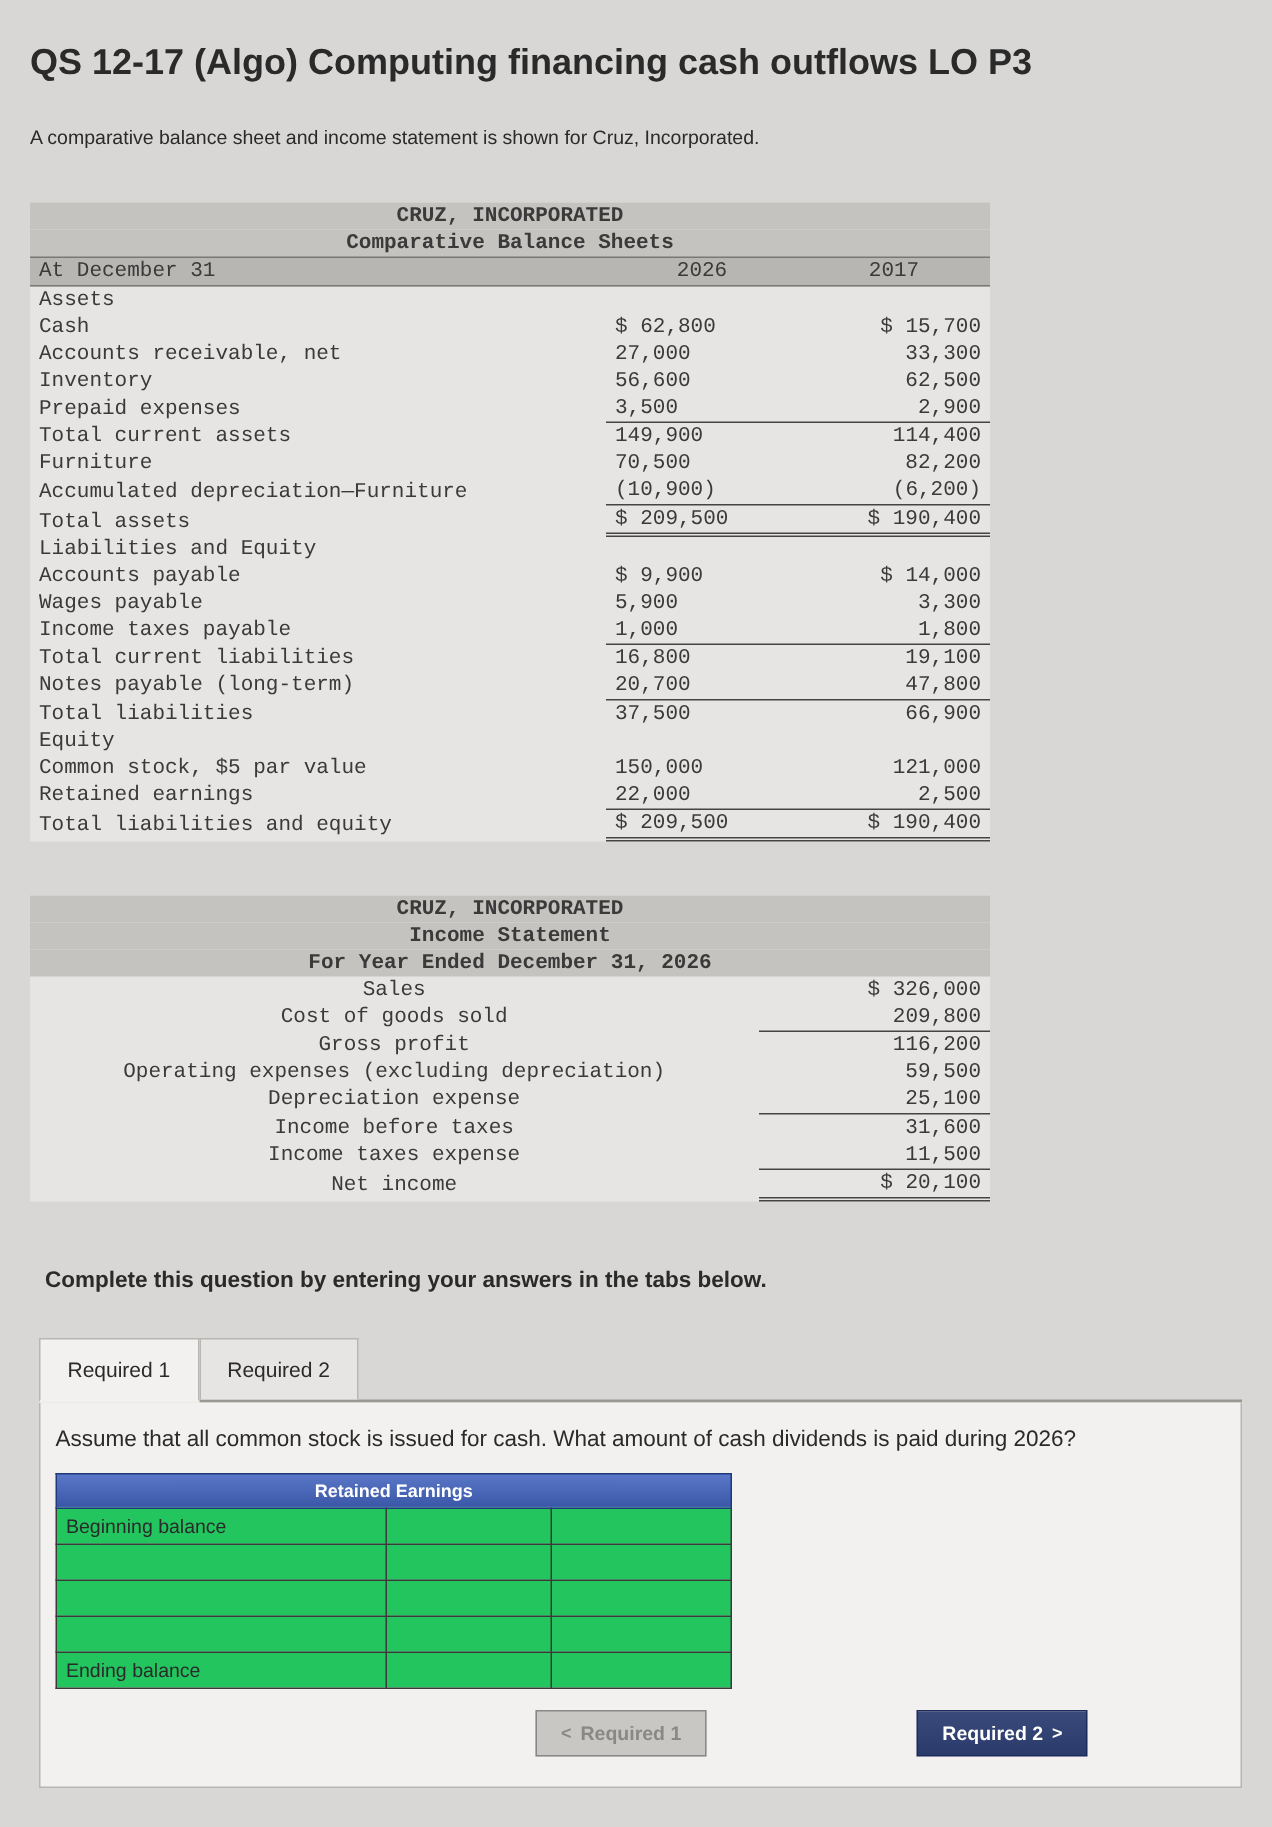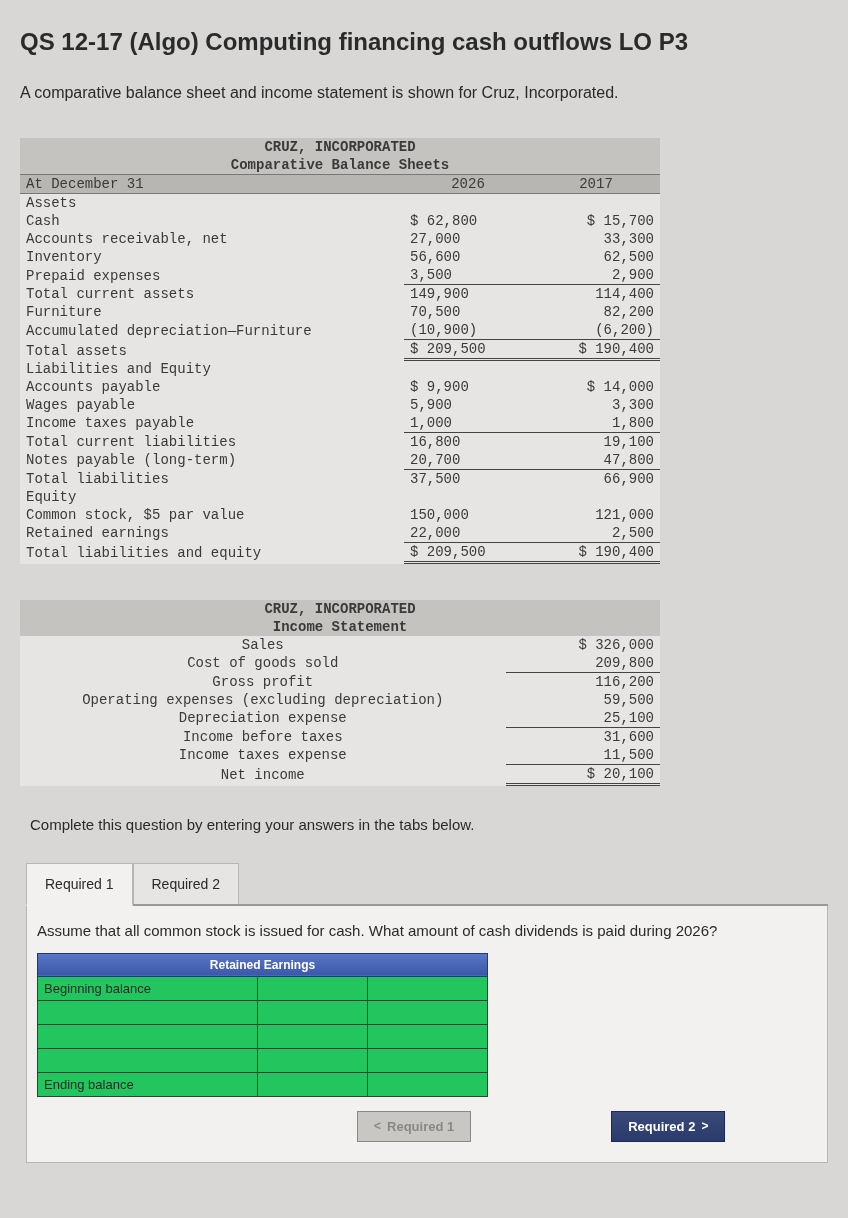--- a/index.html
+++ b/index.html
@@ -10,21 +10,21 @@
   color: #2a2a2a;
   padding: 28px 20px 40px 20px;
 }
 .q-title {
   font-size: 24px;
   font-weight: bold;
   color: #2a2a2a;
   margin-bottom: 28px;
 }
 .q-intro {
-  font-size: 16px;
+  font-size: 13px;
   color: #2a2a2a;
   margin-bottom: 18px;
 }
 .fin-table {
   width: 640px;
   border-collapse: collapse;
   font-family: "Courier New", monospace;
   font-size: 14px;
   color: #3a3a3a;
   background: #e6e5e3;
@@ -35,24 +35,24 @@
 .fin-table .hdr-row td { background: #b8b6b2; border-top: 1px solid #7a7874; border-bottom: 1px solid #7a7874; }
 .fin-table .title-row td { background: #c5c3bf; text-align: center; font-weight: bold; }
 .fin-table .col-label { width: 360px; }
 .fin-table .col-amt { width: 120px; }
 .fin-table .col-amt2 { width: 120px; text-align: right; }
 .underline { border-bottom: 1px solid #444; }
 .dbl-under { border-bottom: 3px double #444; }
 .income-table .col-label { width: 440px; text-align: center; }
 .income-table .col-amt { width: 140px; text-align: right; }
 .complete-instr {
-  font-weight: normal;
+  font-weight: bold;
   font-size: 15px;
   color: #2a2a2a;
-  margin: 30px 0 30px 10px;
+  margin: 44px 0 30px 10px;
 }
 .tabs-wrap { margin-left: 6px; }
 .tabs {
   display: flex;
   border-bottom: 2px solid #9b9892;
 }
 .tab {
   padding: 12px 18px;
   font-size: 14px;
   background: #e6e5e3;
@@ -234,20 +234,23 @@
   </table>
 
 <table class="fin-table income-table">
   <tbody>
       <tr class="title-row">
         <td colspan="2">CRUZ, INCORPORATED</td>
       </tr>
   <tr class="title-row">
         <td colspan="2">Income Statement</td>
       </tr>
+  <tr class="title-row">
+        <td colspan="2">For Year Ended December 31, 2026</td>
+      </tr>
   <tr>
         <td class="col-label">Sales</td>
         <td class="col-amt">$ 326,000</td>
       </tr>
   <tr>
         <td class="col-label">Cost of goods sold</td>
         <td class="col-amt underline">209,800</td>
       </tr>
   <tr>
         <td class="col-label">Gross profit</td>

